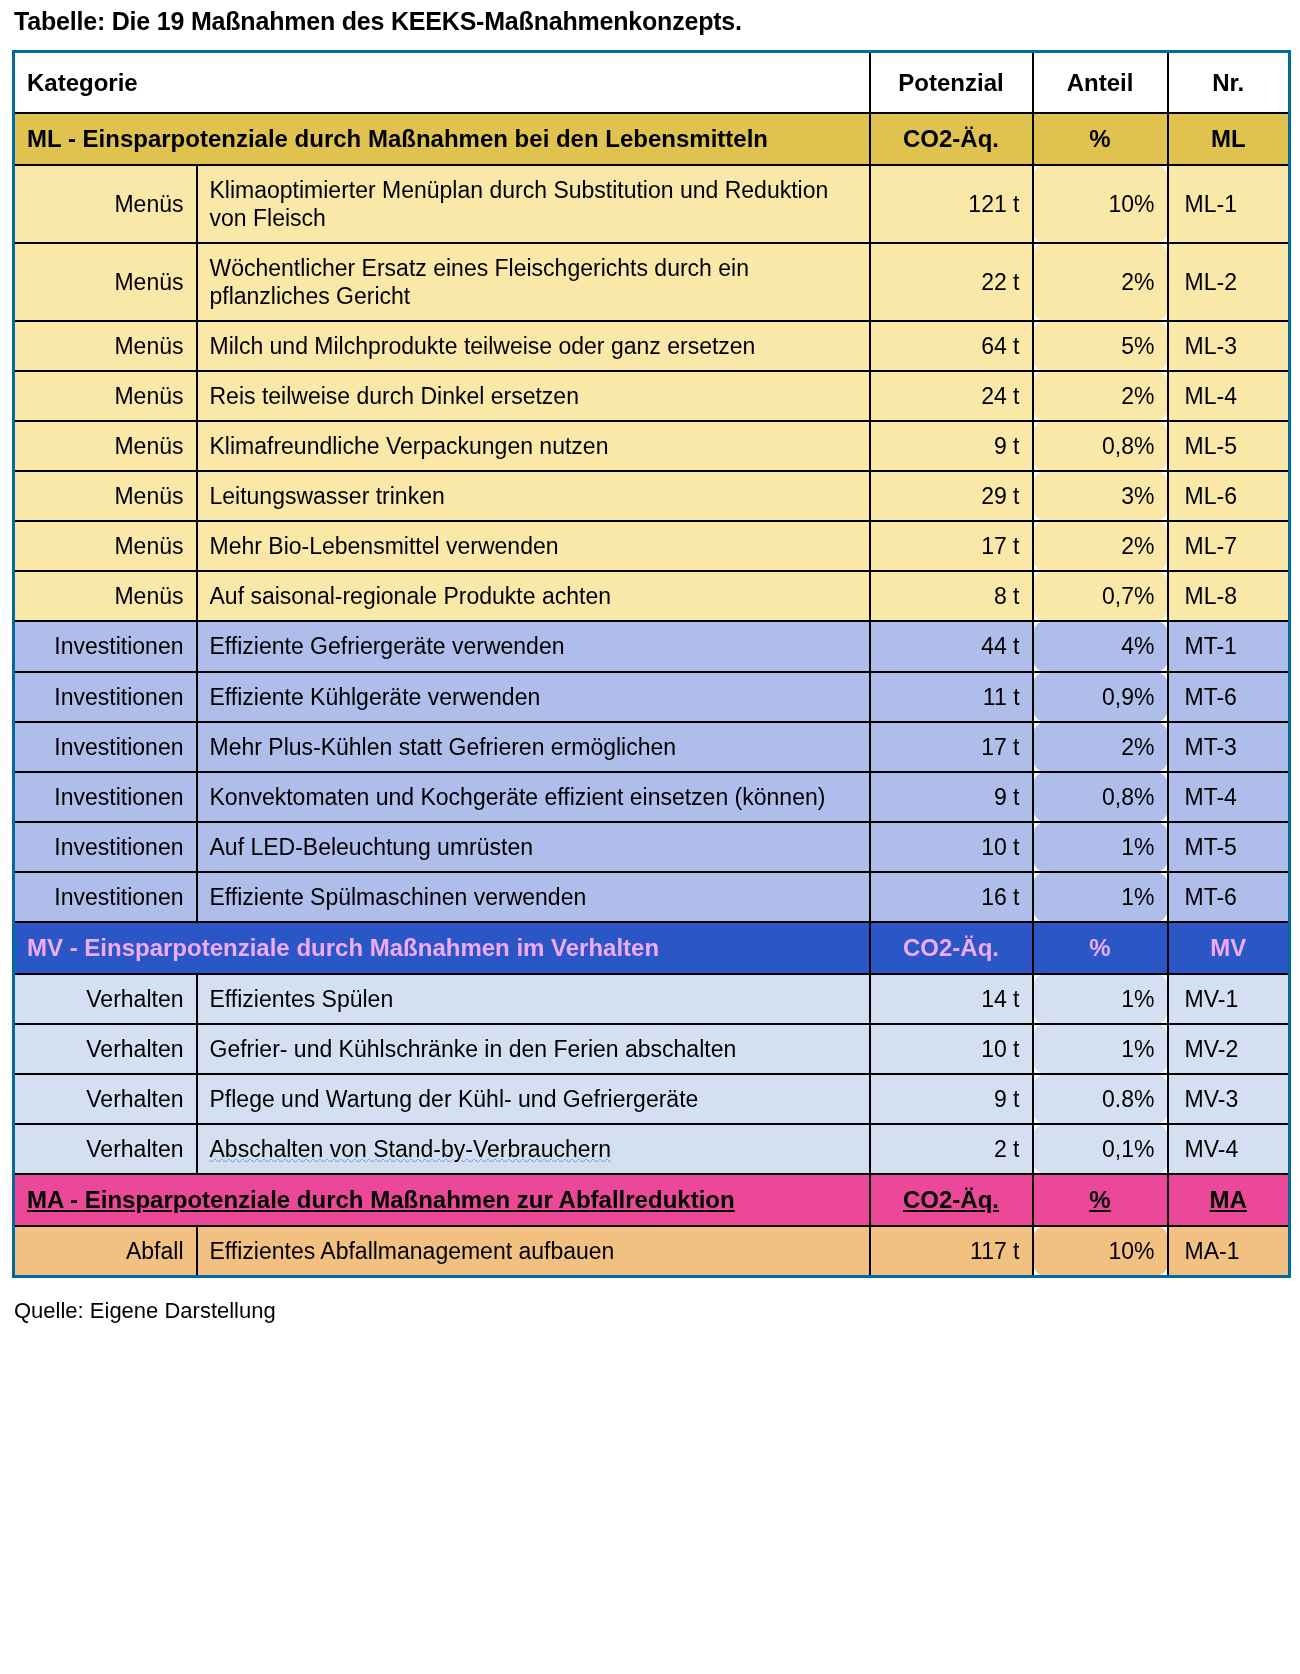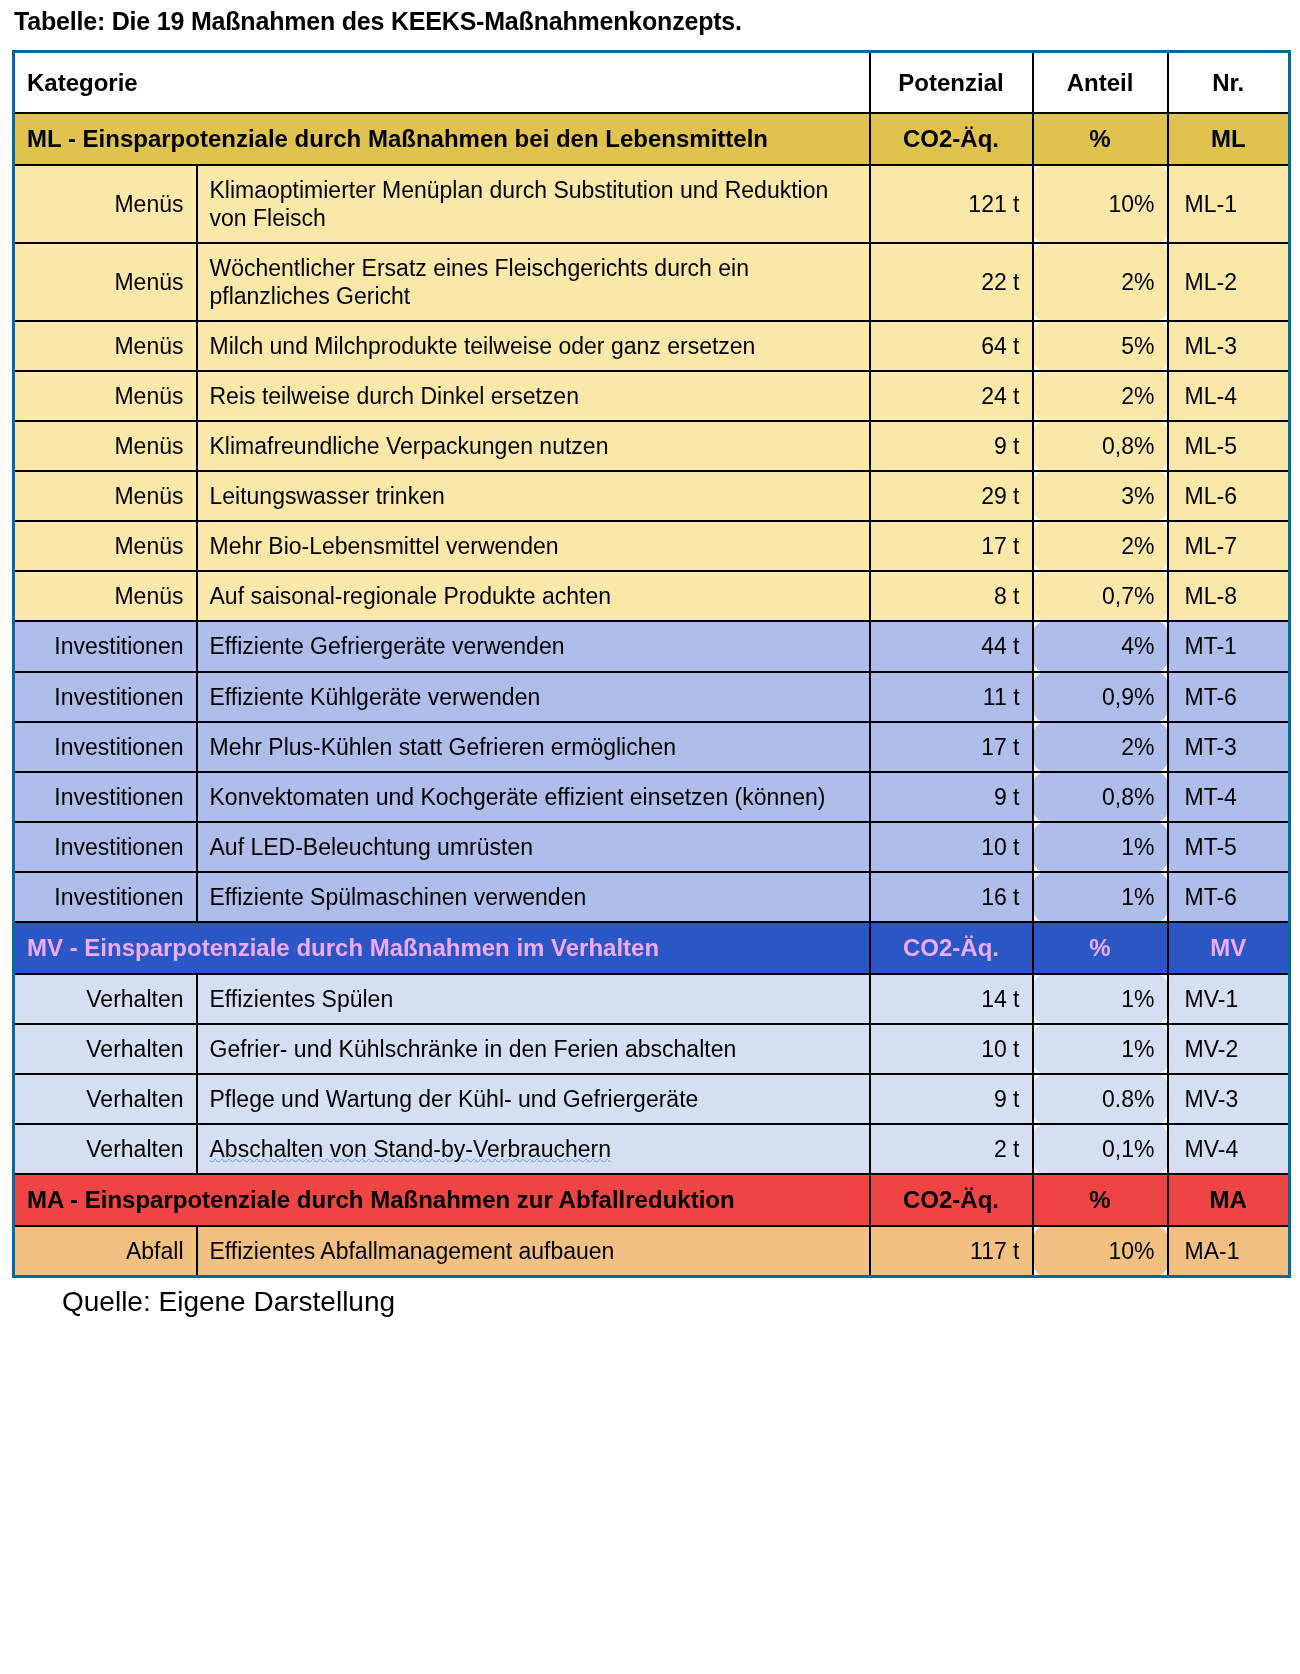--- a/index.html
+++ b/index.html
@@ -67,21 +67,21 @@
     height: 52px;
   }
   tr.section td.s-title { text-align: left; }
   tr.section td.s-unit,
   tr.section td.s-pct,
   tr.section td.s-key { text-align: center; }
 
   tr.sec-ml td { background: #e0c24f; color: #000000; }
   tr.sec-mt td { background: #2a56c6; color: #ffffff; }
   tr.sec-mv td { background: #2a56c6; color: #f0abfc; }
-  tr.sec-ma td { background: #ef4444; color: #000000; }
+  tr.sec-ma td { background: #ec4899; color: #000000; text-decoration: underline; }
 
   
   tr.data td { font-weight: normal; }
   tr.data td.d-cat   { text-align: right; }
   tr.data td.d-meas  { text-align: left; }
   tr.data td.d-pot   { text-align: right; }
   tr.data td.d-share { text-align: right; border-radius: 13px; }
   tr.data td.d-nr    { text-align: left; padding-left: 16px; }
 
   tr.grp-ml td { background: #fae8a8; }
@@ -92,24 +92,23 @@
   .two-line { min-height: 72px; }
 
   .squiggle {
     text-decoration: underline;
     text-decoration-style: wavy;
     text-decoration-color: #6a9ad8;
     text-decoration-thickness: 1px;
   }
 
   .source {
-    font-size: 28px;
-    padding: 7px 0 0 2px;
+    font-size: 22px;
+    padding: 20px 0 0 2px;
     line-height: 1.2;
-    margin-left: 48px;
   }
 </style>
 </head>
 <body>
 
 <div class="page">
 
   <div class="caption">Tabelle: Die 19 Maßnahmen des KEEKS-Maßnahmenkonzepts.</div>
 
   <table class="measures">

